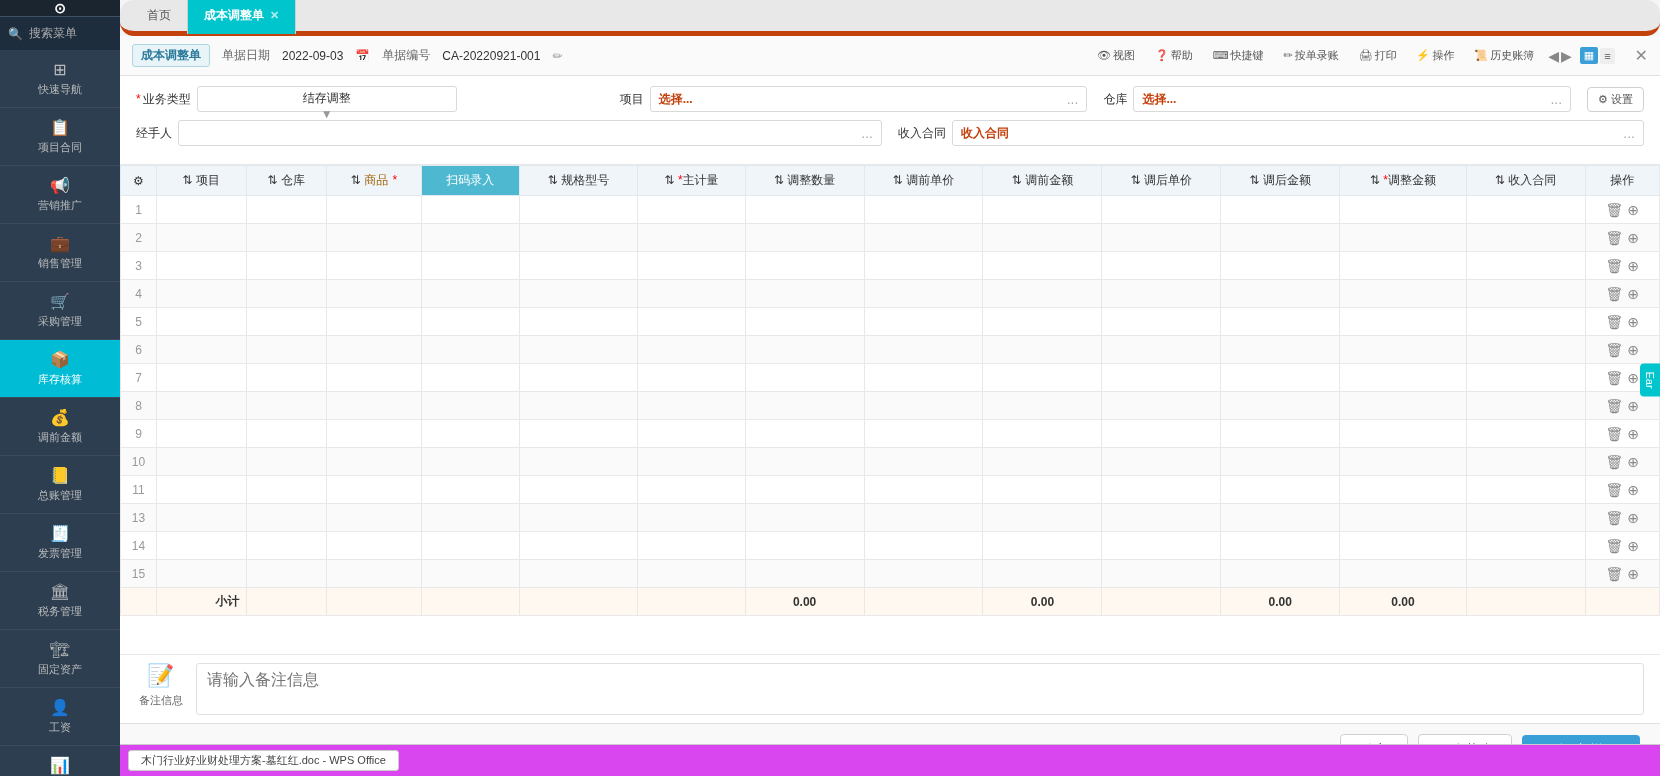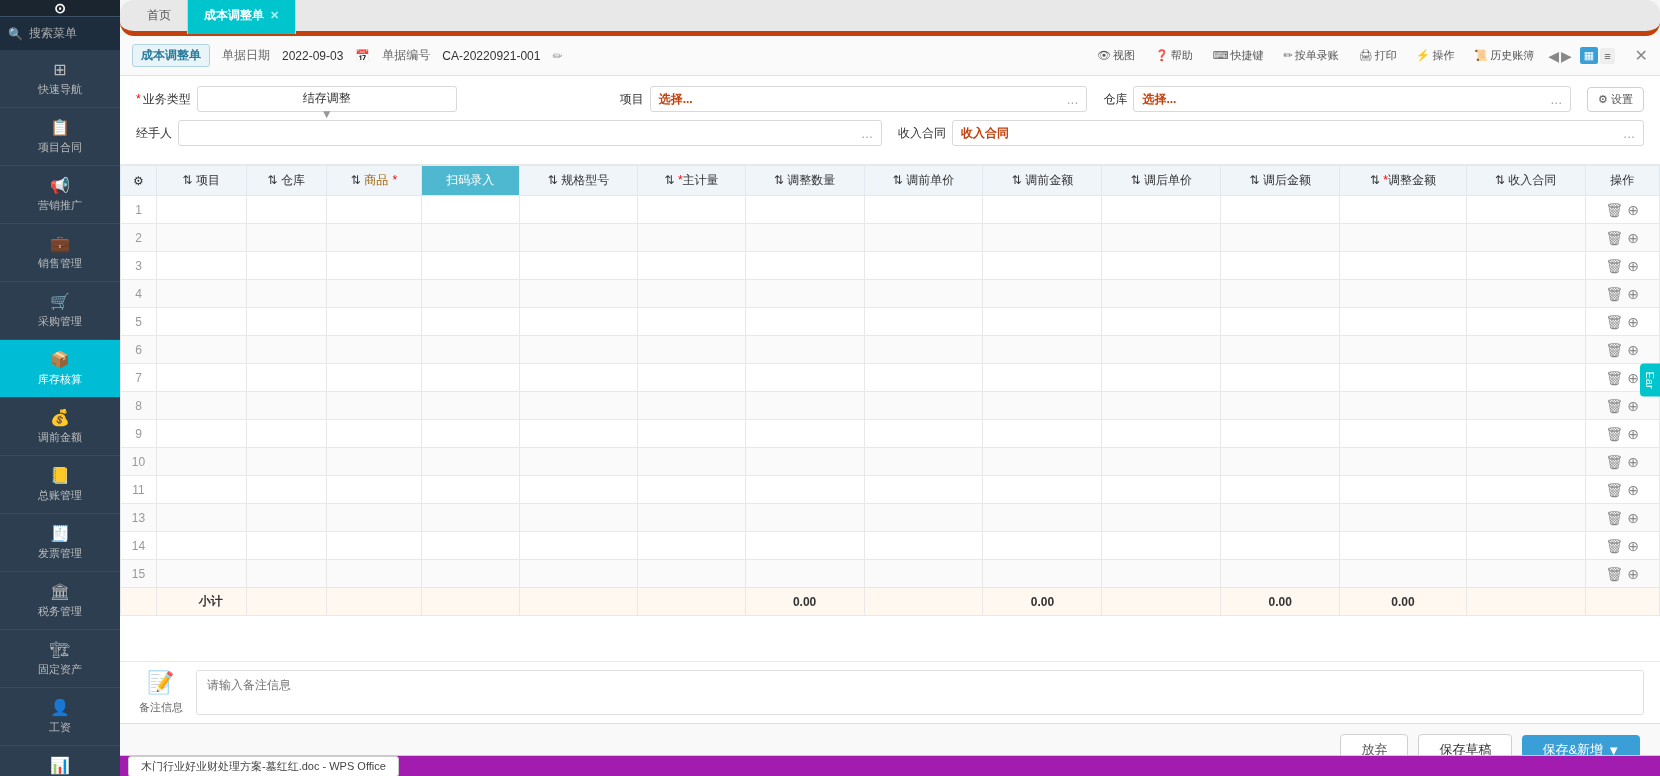--- a/index.html
+++ b/index.html
@@ -220,21 +220,21 @@
     .row-num { color: #999; width: 30px; }
     .action-cell { display: flex; gap: 4px; justify-content: center; align-items: center; }
     .action-btn { cursor: pointer; color: #888; font-size: 14px; }
 
     
     .subtotal-row td {
       background: #fff8f0 !important;
       font-weight: bold;
       color: #333;
     }
-    .subtotal-label { text-align: center; padding-left: 25px; margin-top: 32px; }
+    .subtotal-label { text-align: right; padding-left: 25px; margin-top: 32px; }
 
     
     .remarks-area {
       display: flex;
       align-items: stretch;
       padding: 8px 16px;
       border-top: 1px solid #e8e8e8;
       background: #fff;
       gap: 10px;
       min-height: 60px;
@@ -247,21 +247,21 @@
       color: #666;
       font-size: 11px;
       min-width: 50px;
     }
     .remarks-icon { font-size: 22px; color: #555; }
     .remarks-input {
       flex: 1;
       border: 1px solid #e0e0e0;
       border-radius: 3px;
       padding: 6px 10px;
-      font-size: 12px;
+      font-size: 16px;
       color: #a16207;
       outline: none;
       resize: none;
       background: #fff;
     }
 
     
     .footer {
       display: flex;
       align-items: center;
@@ -296,22 +296,22 @@
       align-items: center;
       gap: 4px;
     }
 
     
     .taskbar {
       position: fixed;
       bottom: 0;
       left: 120px;
       right: 0;
-      height: 21px;
-      background: #a21caf;
+      height: 32px;
+      background: #d946ef;
       border-top: 1px solid #ccc;
       display: flex;
       align-items: center;
       padding: 0 8px;
       gap: 4px;
       z-index: 100;
     }
     .taskbar-item {
       background: #fff;
       border: 1px solid #ccc;

